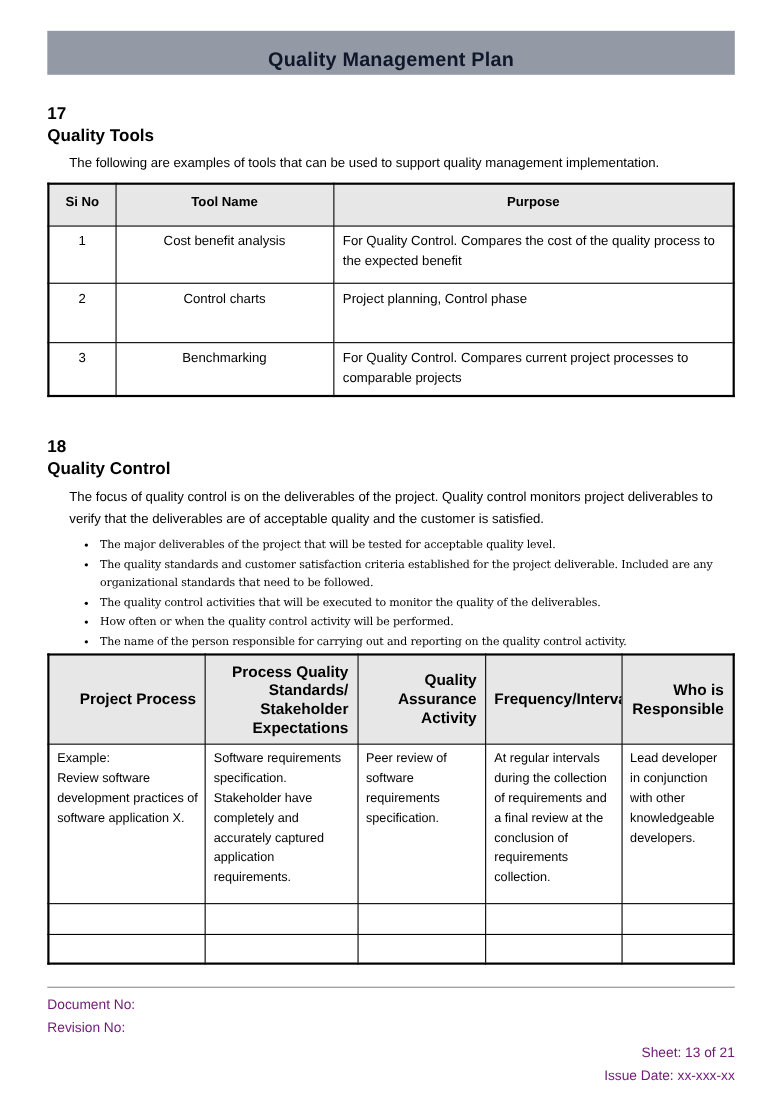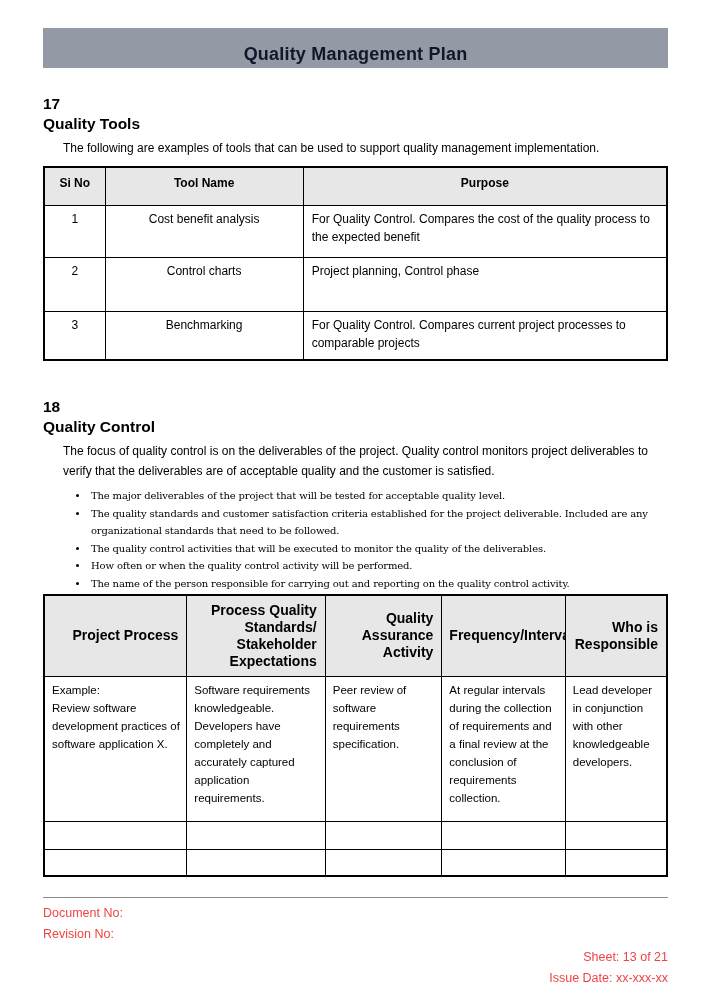--- a/index.html
+++ b/index.html
@@ -115,21 +115,21 @@
   #control-table tbody tr:nth-child(3) { height: 27px; }
   #control-table td { padding: 4px 6px 4px 7px; line-height: 18px; }
 
   
   .footer {
     margin-top: 20px;
     border-top: 1.5px solid #8c8c8c;
     padding-top: 5px;
     display: flex;
     justify-content: space-between;
-    color: #ef4444;
+    color: #701a75;
     font-size: 12.5px;
     line-height: 21px;
   }
   .footer .right { text-align: right; margin-top: 44px; }
 </style>
 </head>
 <body>
 
 <div class="page">
 
@@ -204,21 +204,21 @@
 Stakeholder Expectations</th>
         <th>Quality Assurance Activity</th>
         <th>Frequency/Interval</th>
         <th>Who is Responsible</th>
       </tr>
     </thead>
     <tbody>
       <tr>
         <td>Example:
 Review software development practices of software application X.</td>
-        <td>Software requirements knowledgeable. Developers have completely and accurately captured application requirements.</td>
+        <td>Software requirements specification. Stakeholder have completely and accurately captured application requirements.</td>
         <td>Peer review of software requirements specification.</td>
         <td>At regular intervals during the collection of requirements and a final review at the conclusion of requirements collection.</td>
         <td>Lead developer in conjunction with other knowledgeable developers.</td>
       </tr>
       <tr>
         <td></td>
         <td></td>
         <td></td>
         <td></td>
         <td></td>

